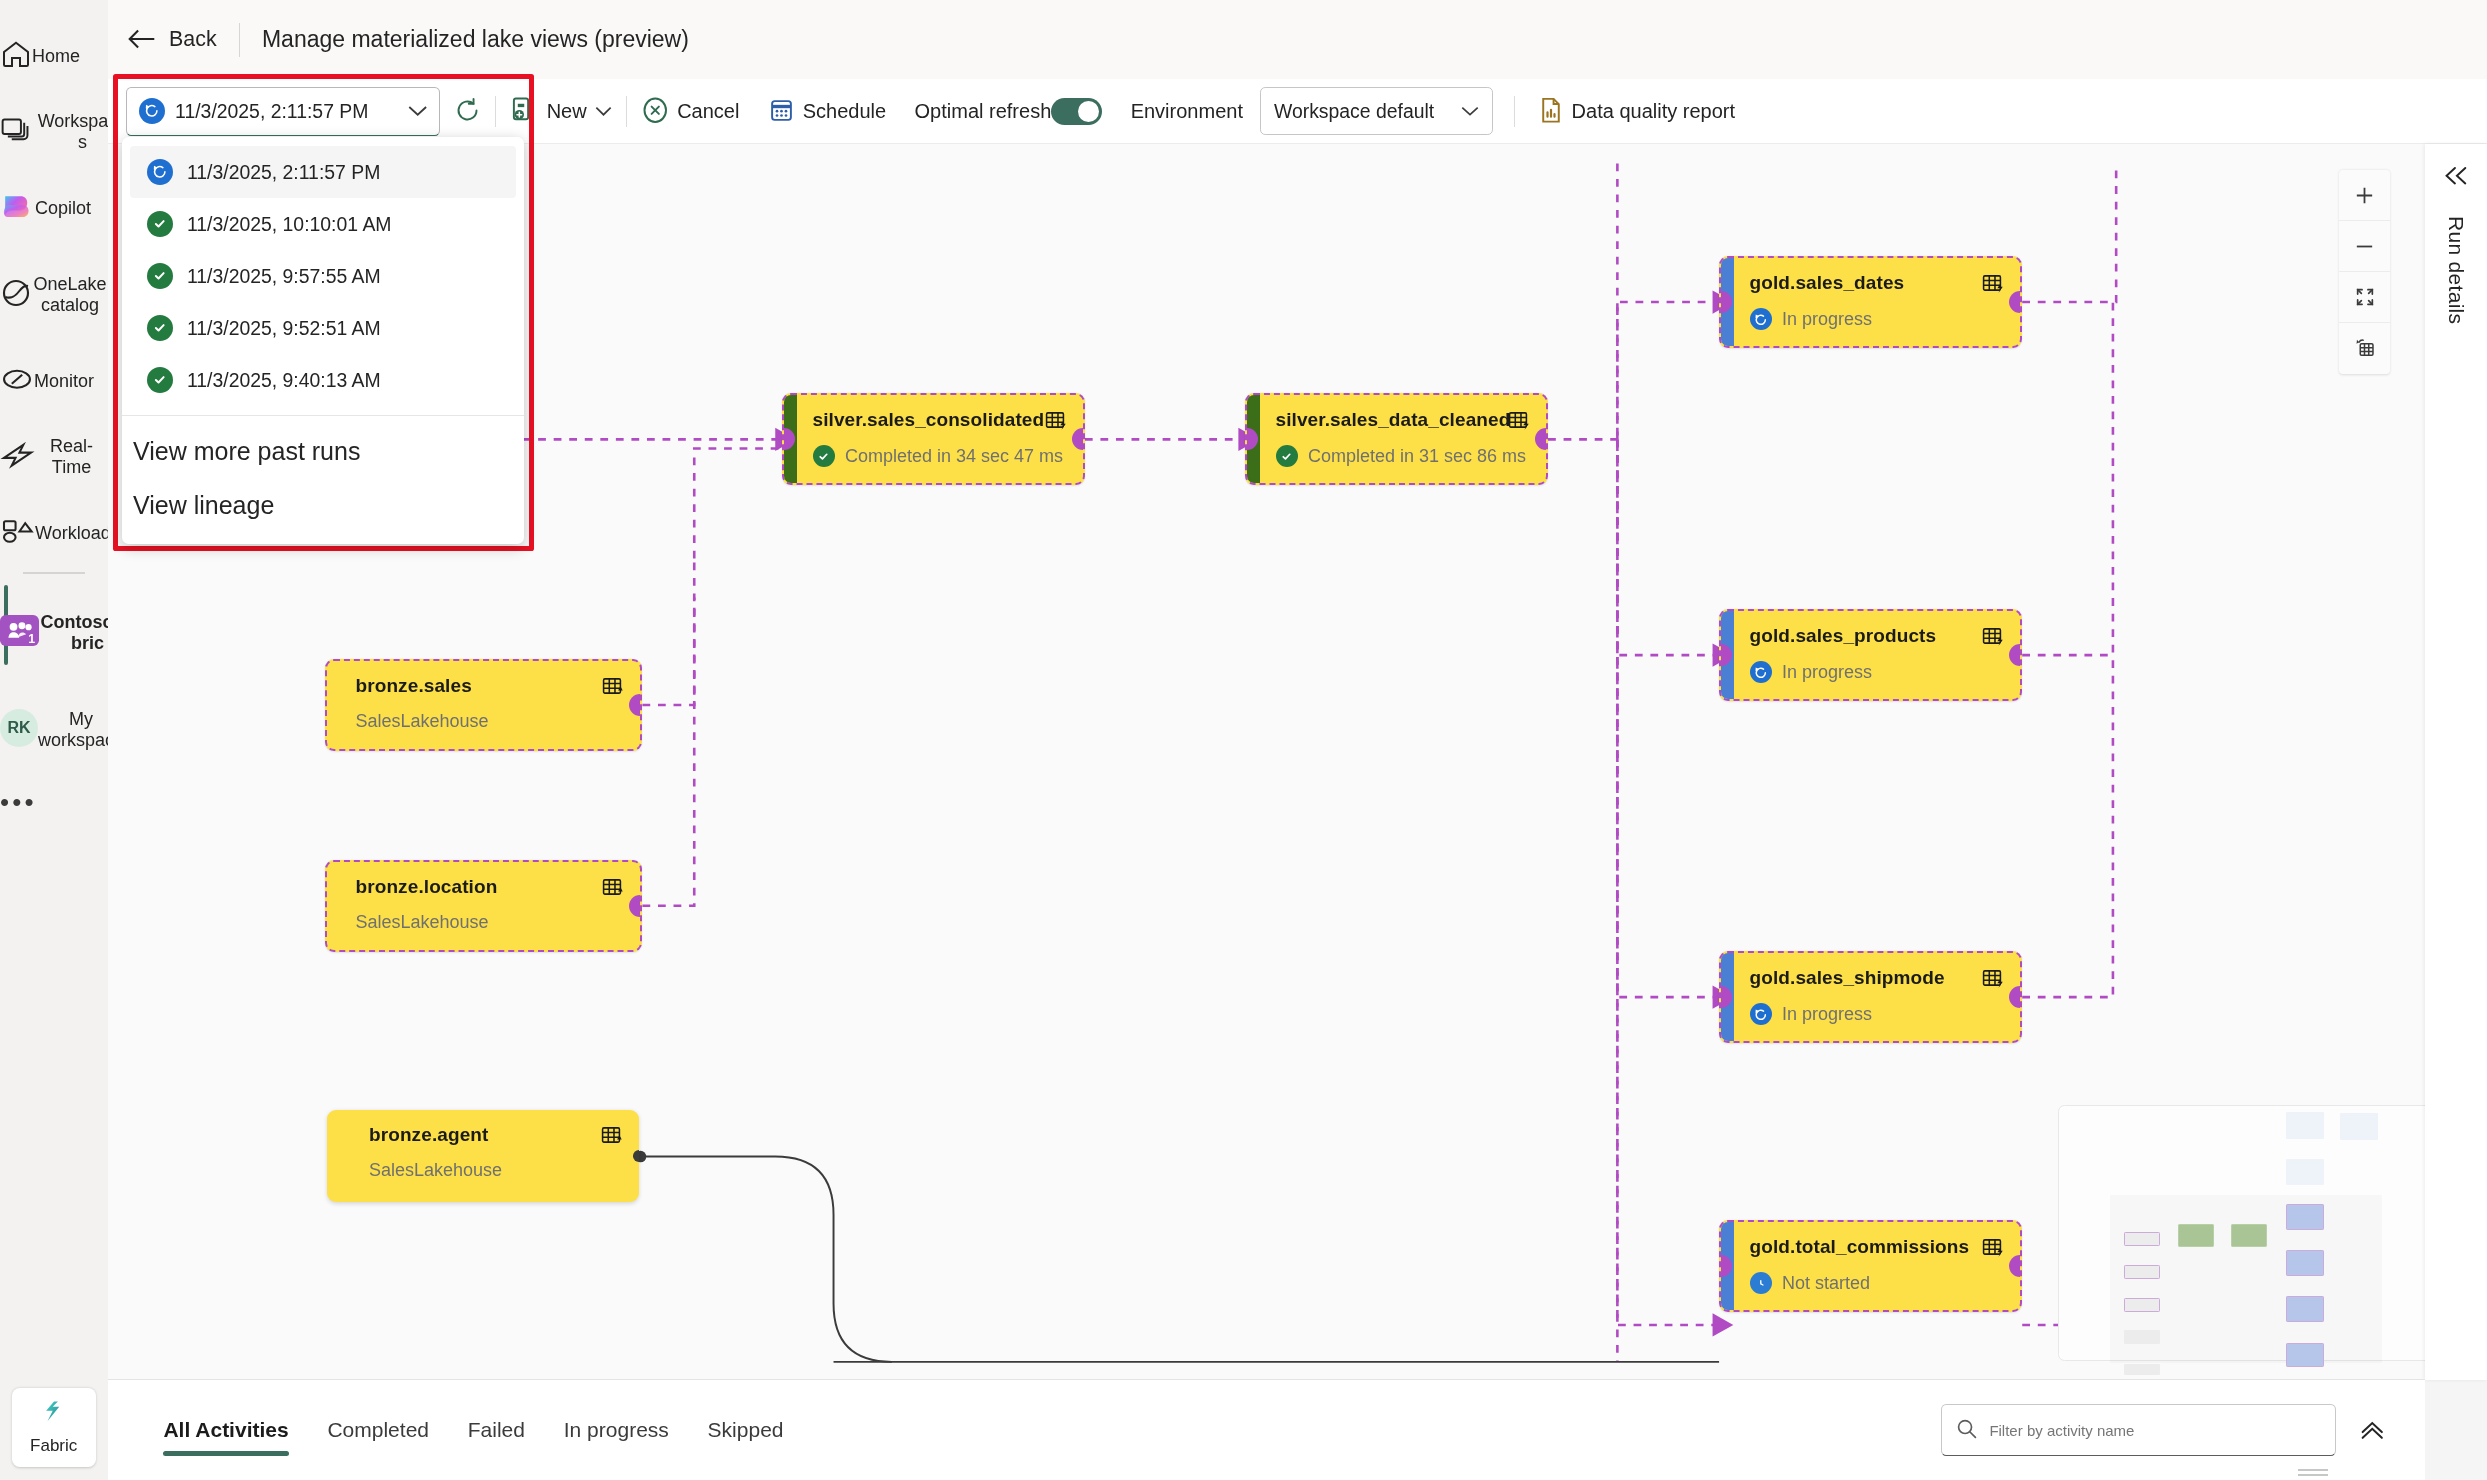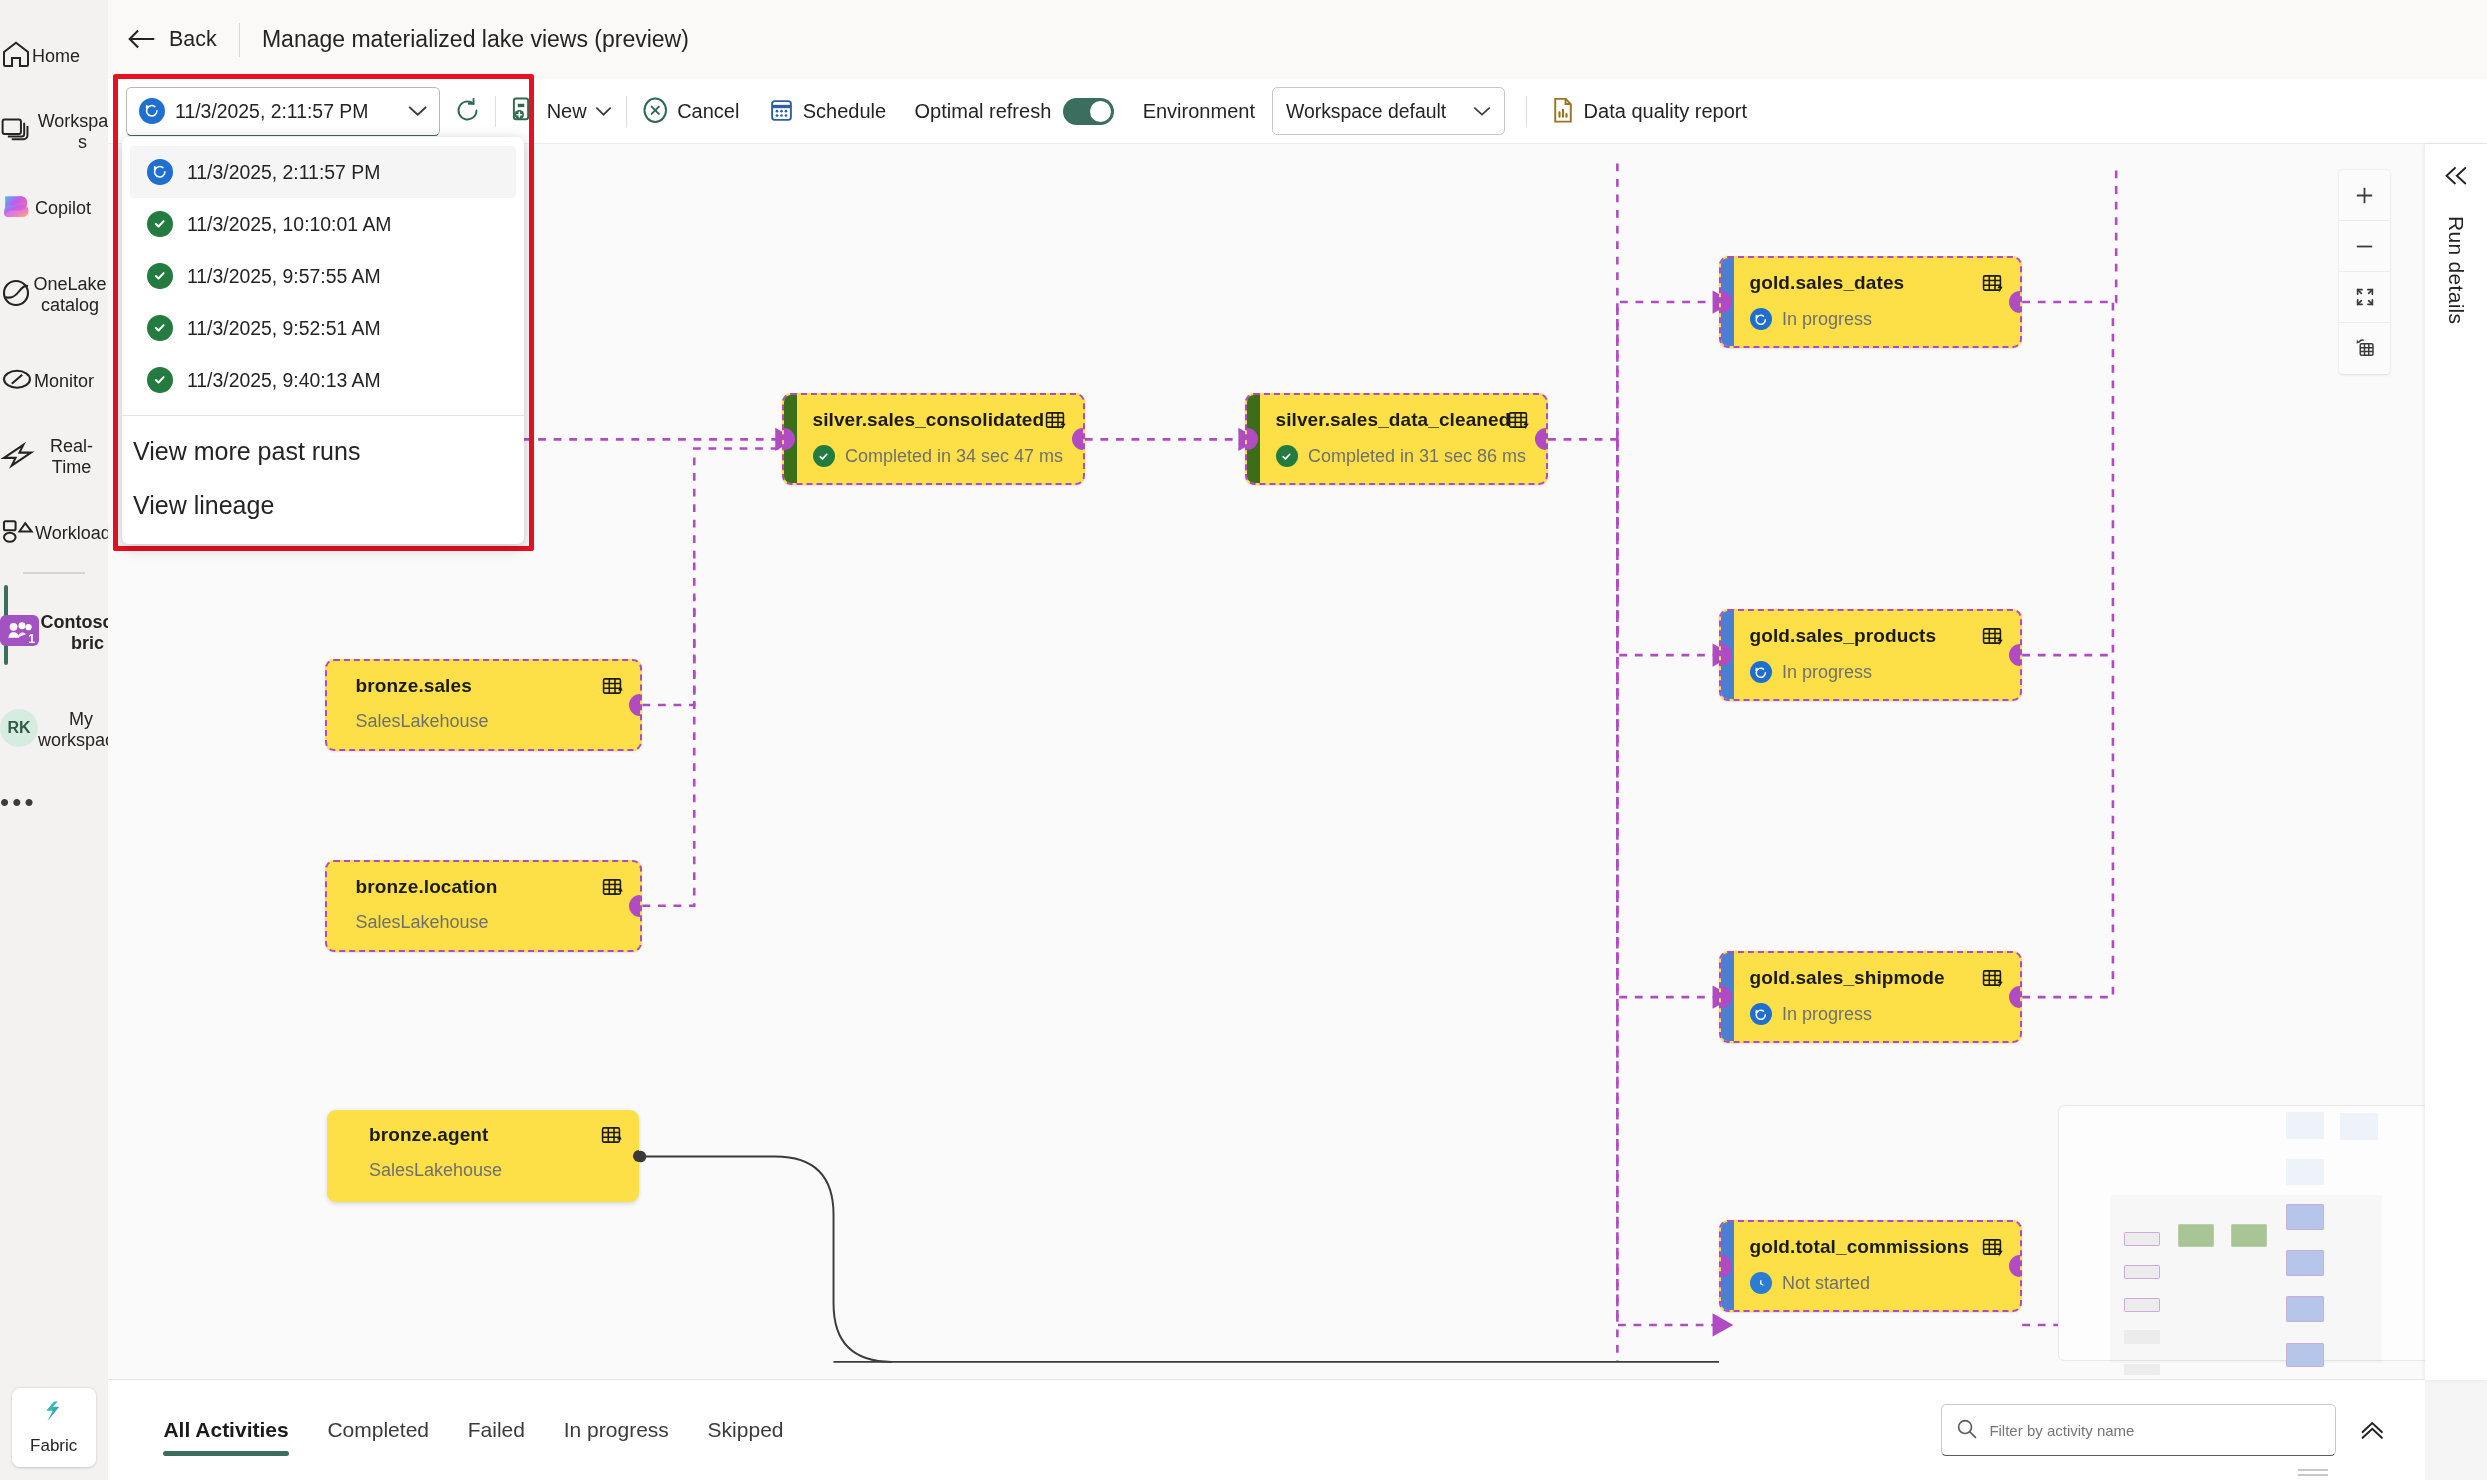--- a/index.html
+++ b/index.html
@@ -433,21 +433,21 @@
             <circle cx="14" cy="11" r="1.05"></circle>
           <circle cx="7" cy="14.4" r="1.05"></circle>
             <circle cx="10.5" cy="14.4" r="1.05"></circle>
             <circle cx="14" cy="14.4" r="1.05"></circle>
         </g>
       </svg>
     </span>
     <span class="lbl">Schedule</span>
   </div>
 
-  <div class="cmd-item" style="gap:12px">
+  <div class="cmd-item" style="gap:0">
     <span class="lbl">Optimal refresh</span>
     <span class="toggle">
         <span class="knob"></span>
       </span>
   </div>
 
   <div class="cmd-item" style="gap:17px;padding-right:3.9px">
     <span class="lbl">Environment</span>
     <span id="env-select">
       <span class="lbl">Workspace default</span>

